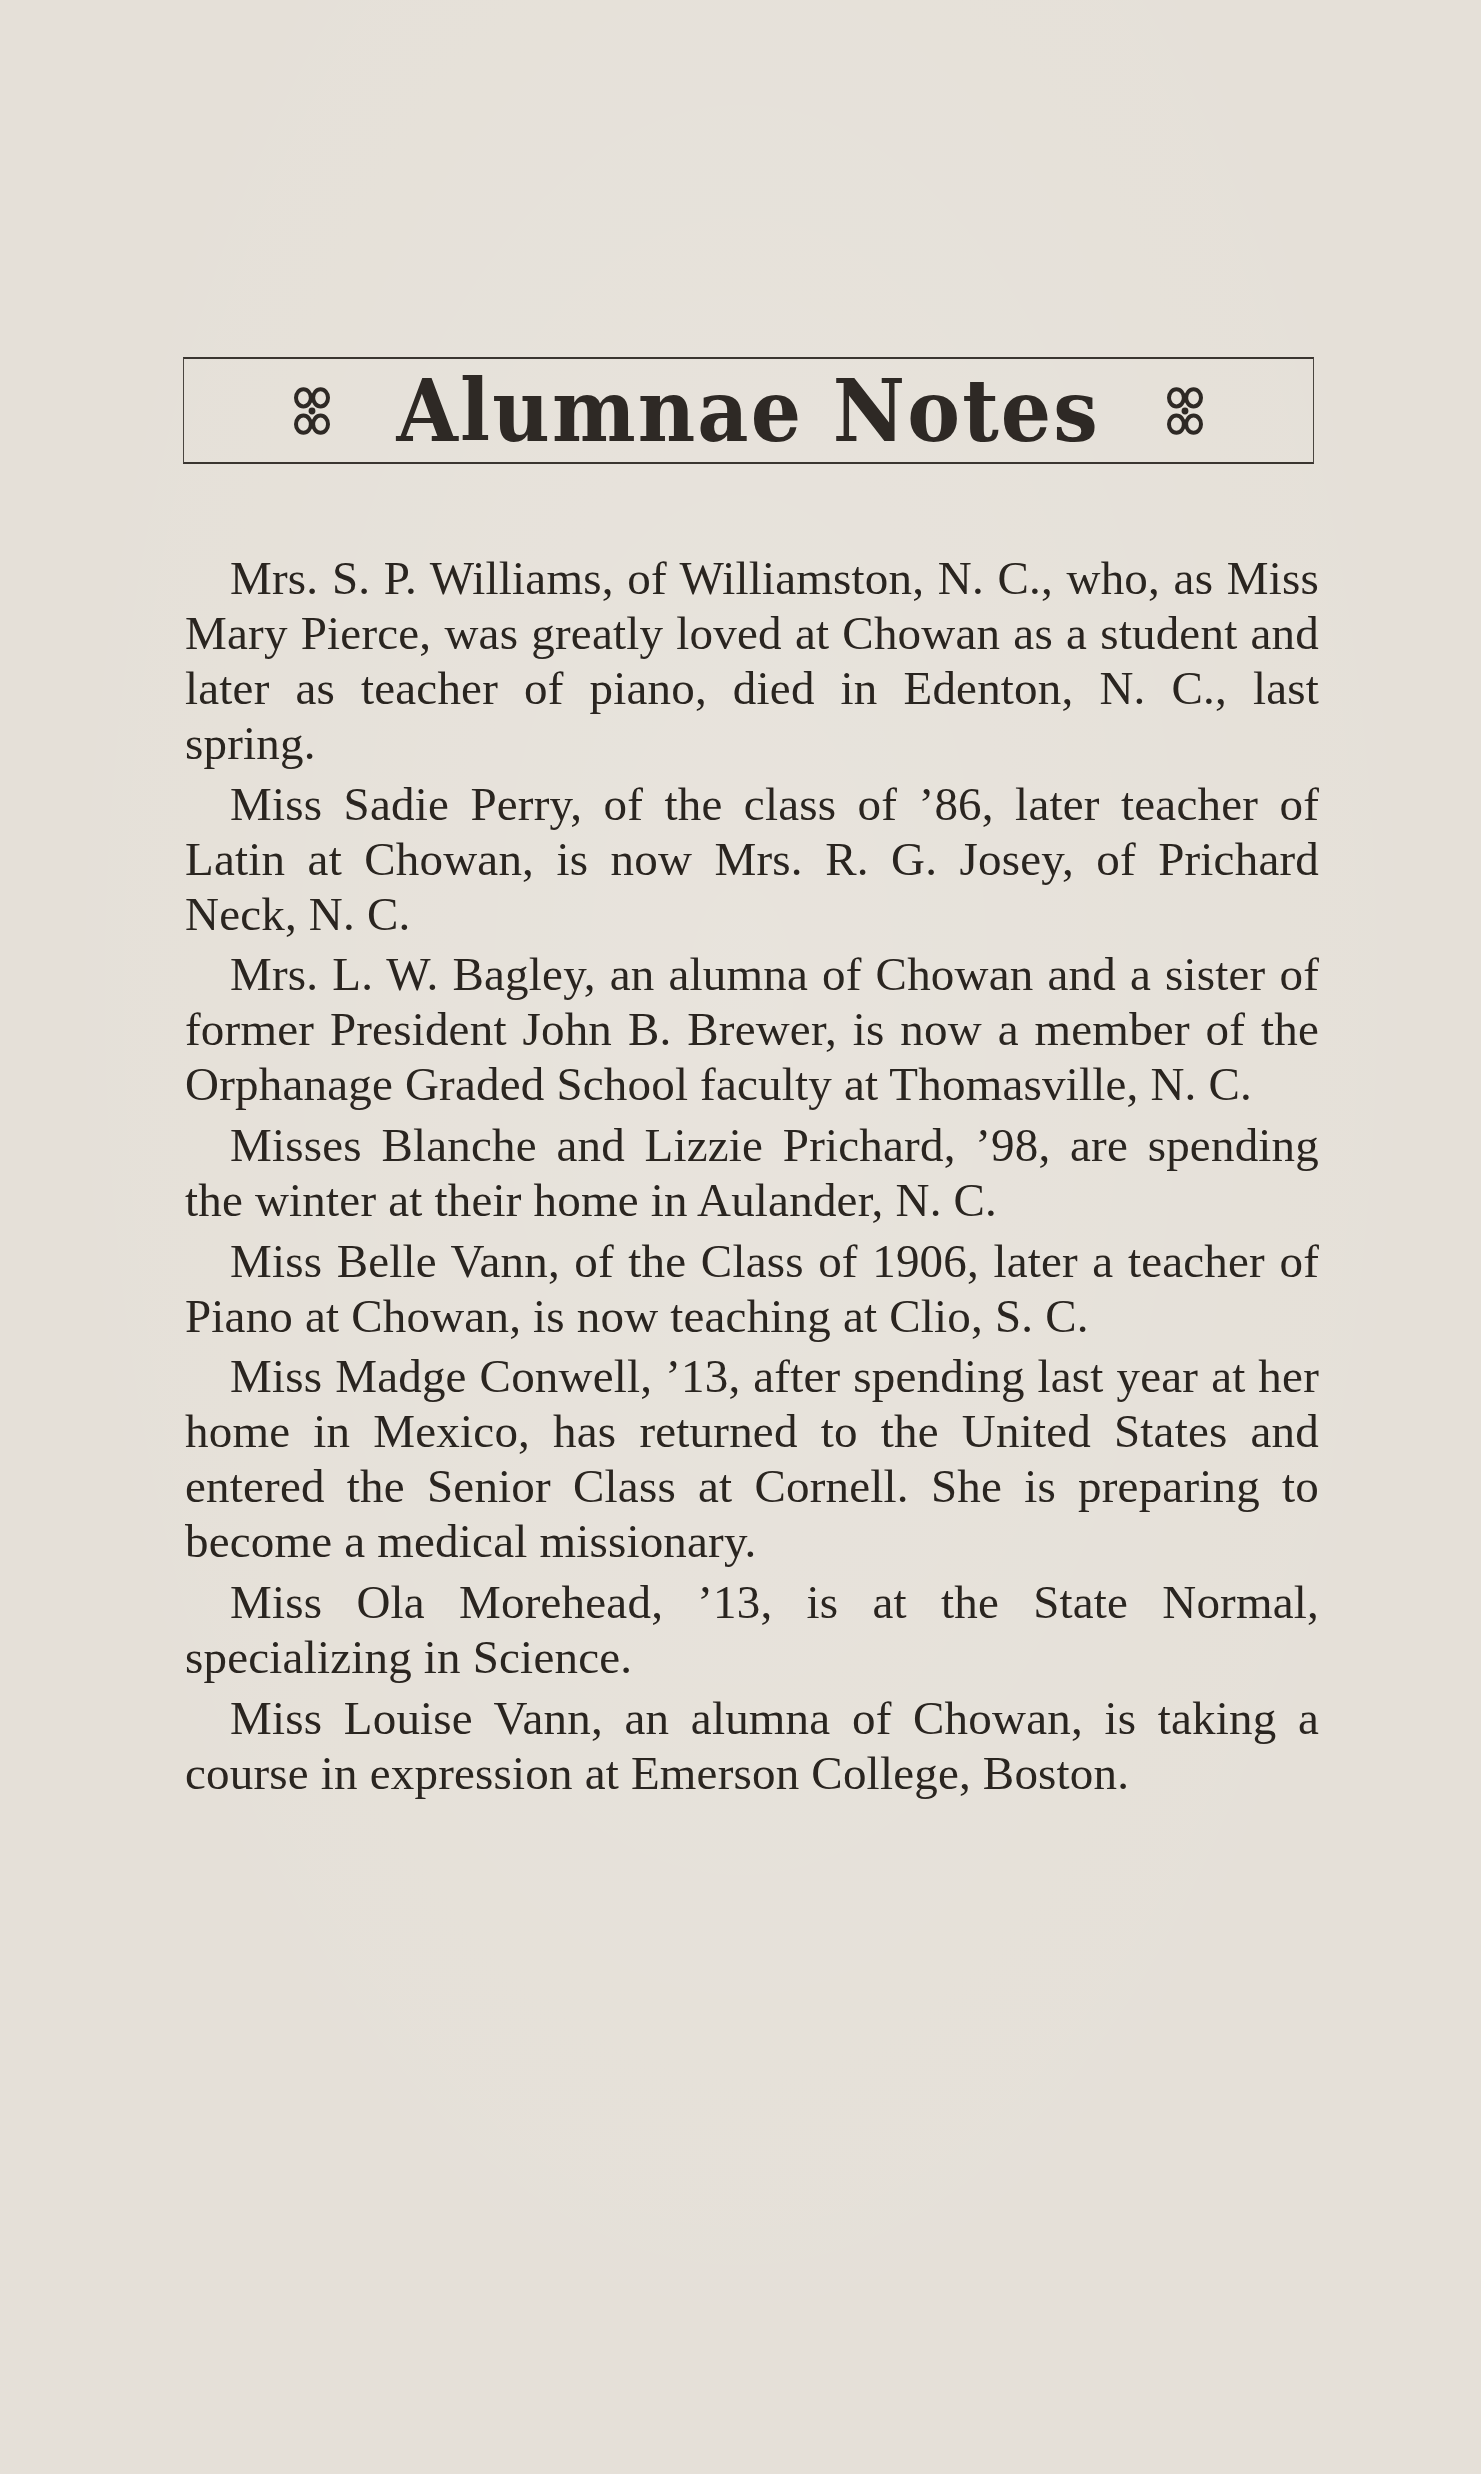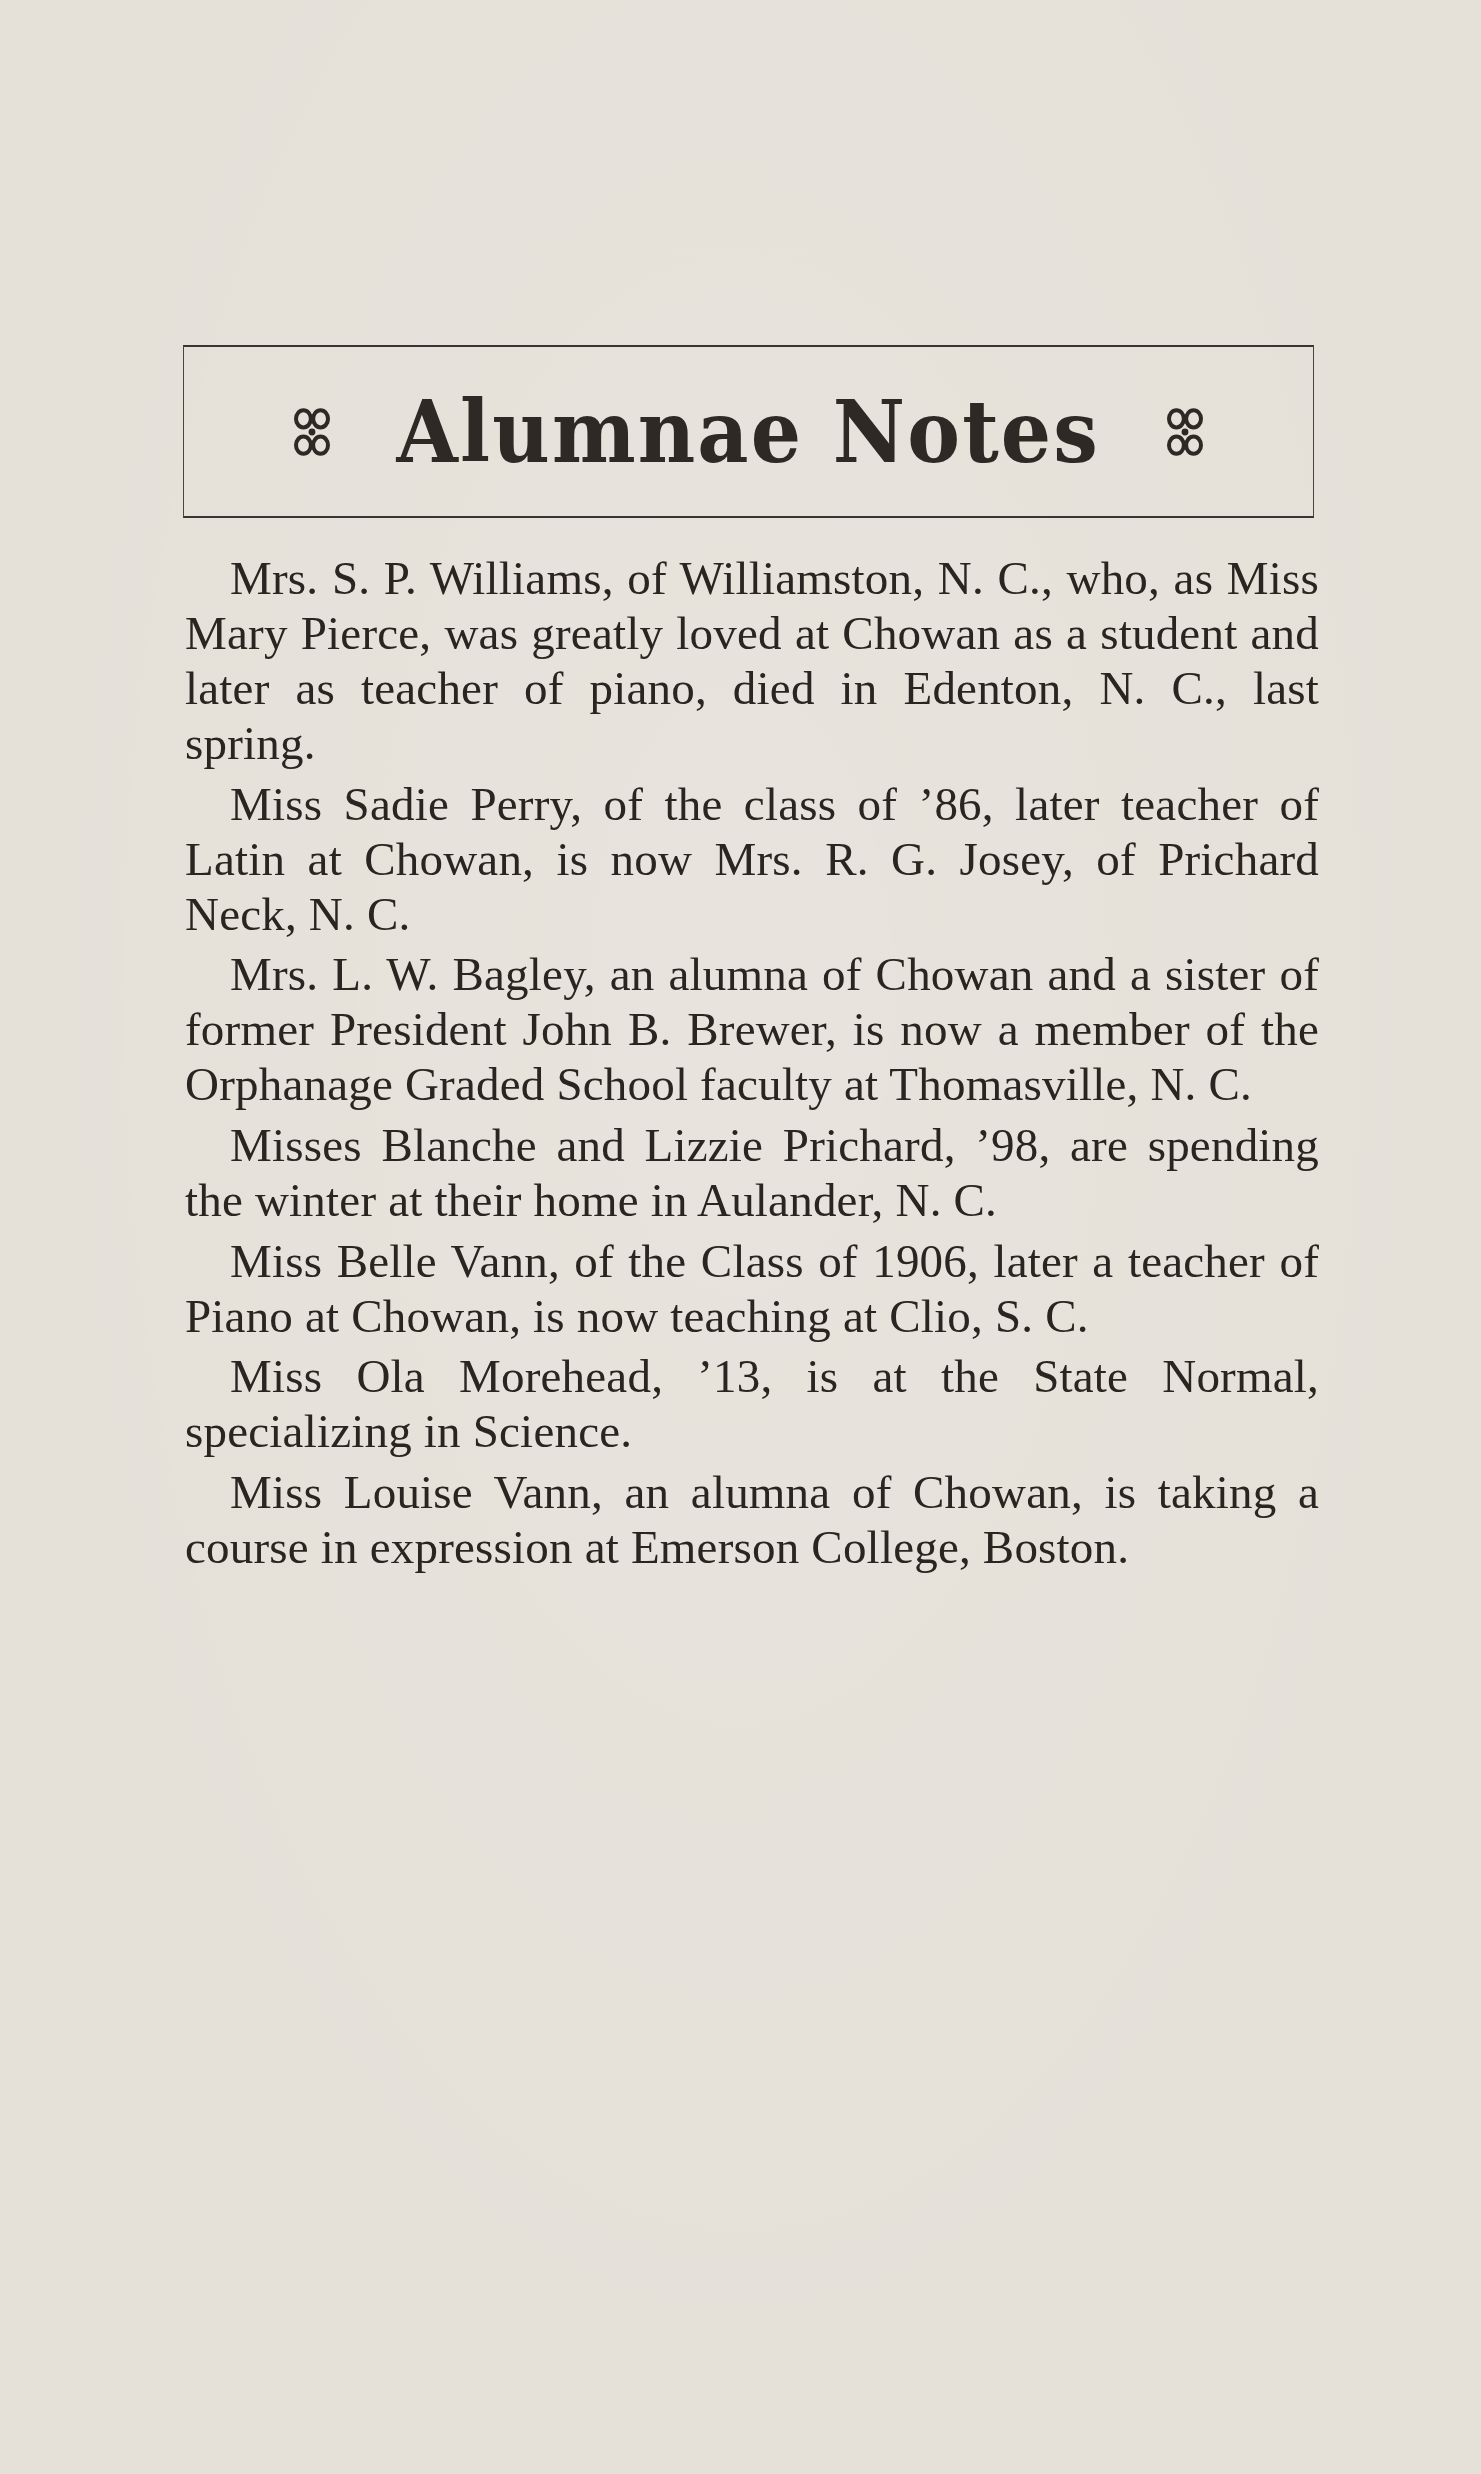--- a/index.html
+++ b/index.html
@@ -19,23 +19,23 @@
       position: absolute;
       left: 0; top: 0;
       width: 1482px; height: 2475px;
       background:
         radial-gradient(ellipse at 50% 40%, rgba(255,255,255,0.12), rgba(0,0,0,0) 70%),
         #e5e0d8;
     }
     .header-box {
       position: absolute;
       left: 183px;
-      top: 345px;
+      top: 357px;
       width: 1131px;
-      height: 173px;
+      height: 107px;
       border-top: 2.3px solid #3a3530;
       border-bottom: 2.3px solid #3a3530;
       border-left: 1.1px solid #4a4540;
       border-right: 1.1px solid #4a4540;
       box-sizing: border-box;
       text-decoration: underline;
     }
     .header-inner {
       position: absolute;
       left: 0; right: 0; top: 0; bottom: 0;
@@ -106,18 +106,19 @@
       </span>
     </div>
   </div>
 
   <div class="content">
     <p class="note">Mrs. S. P. Williams, of Williamston, N. C., who, as Miss Mary Pierce, was greatly loved at Chowan as a student and later as teacher of piano, died in Edenton, N. C., last spring.</p>
     <p class="note">Miss Sadie Perry, of the class of ’86, later teacher of Latin at Chowan, is now Mrs. R. G. Josey, of Prichard Neck, N. C.</p>
     <p class="note">Mrs. L. W. Bagley, an alumna of Chowan and a sister of former President John B. Brewer, is now a member of the Orphanage Graded School faculty at Thomasville, N. C.</p>
     <p class="note">Misses Blanche and Lizzie Prichard, ’98, are spending the winter at their home in Aulander, N. C.</p>
     <p class="note">Miss Belle Vann, of the Class of 1906, later a teacher of Piano at Chowan, is now teaching at Clio, S. C.</p>
+    <p class="note">Miss Madge Conwell, ’13, after spending last year at her home in Mexico, has returned to the United States and entered the Senior Class at Cornell. She is preparing to become a medical missionary.</p>
     <p class="note">Miss Ola Morehead, ’13, is at the State Normal, specializing in Science.</p>
     <p class="note">Miss Louise Vann, an alumna of Chowan, is taking a course in expression at Emerson College, Boston.</p>
   </div>
 
 </div>
 
 
 </body></html>

